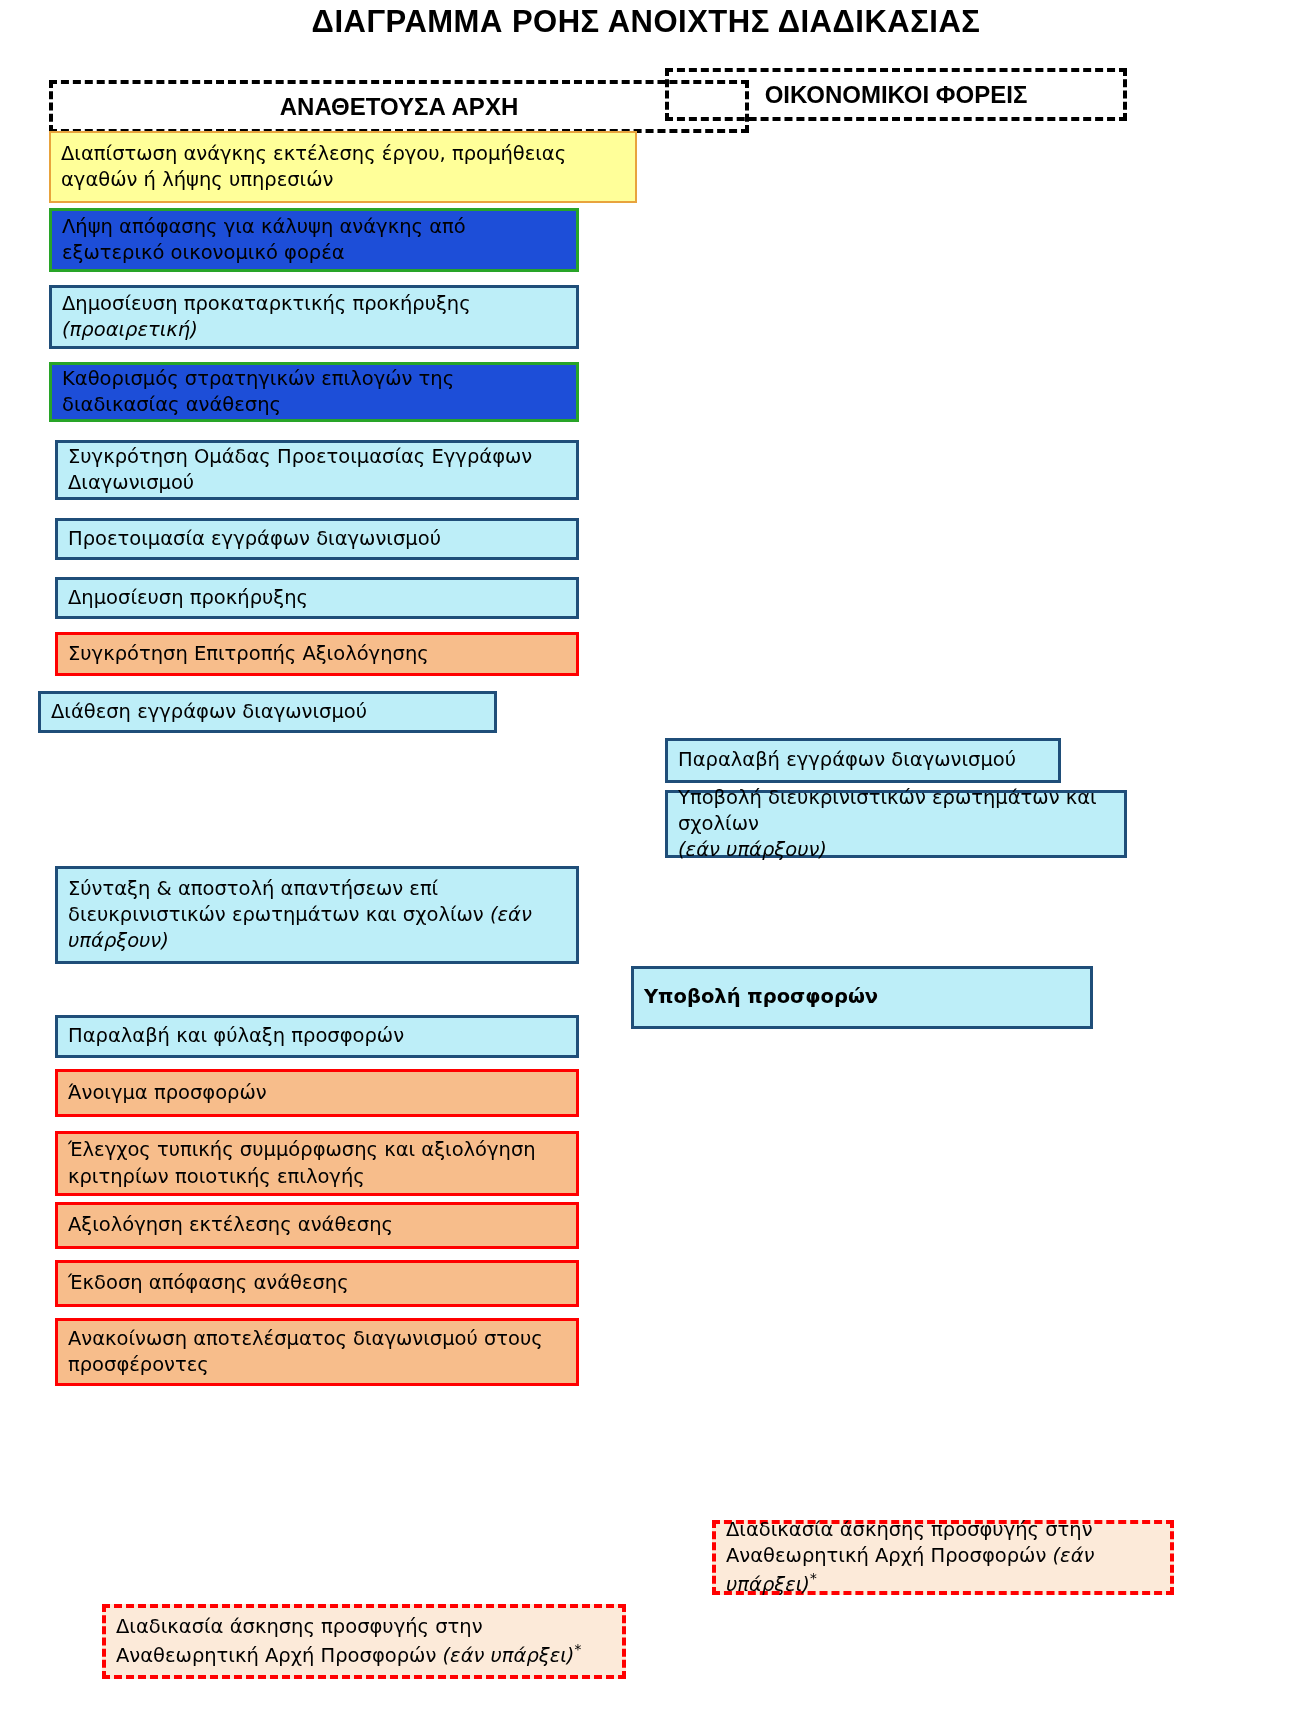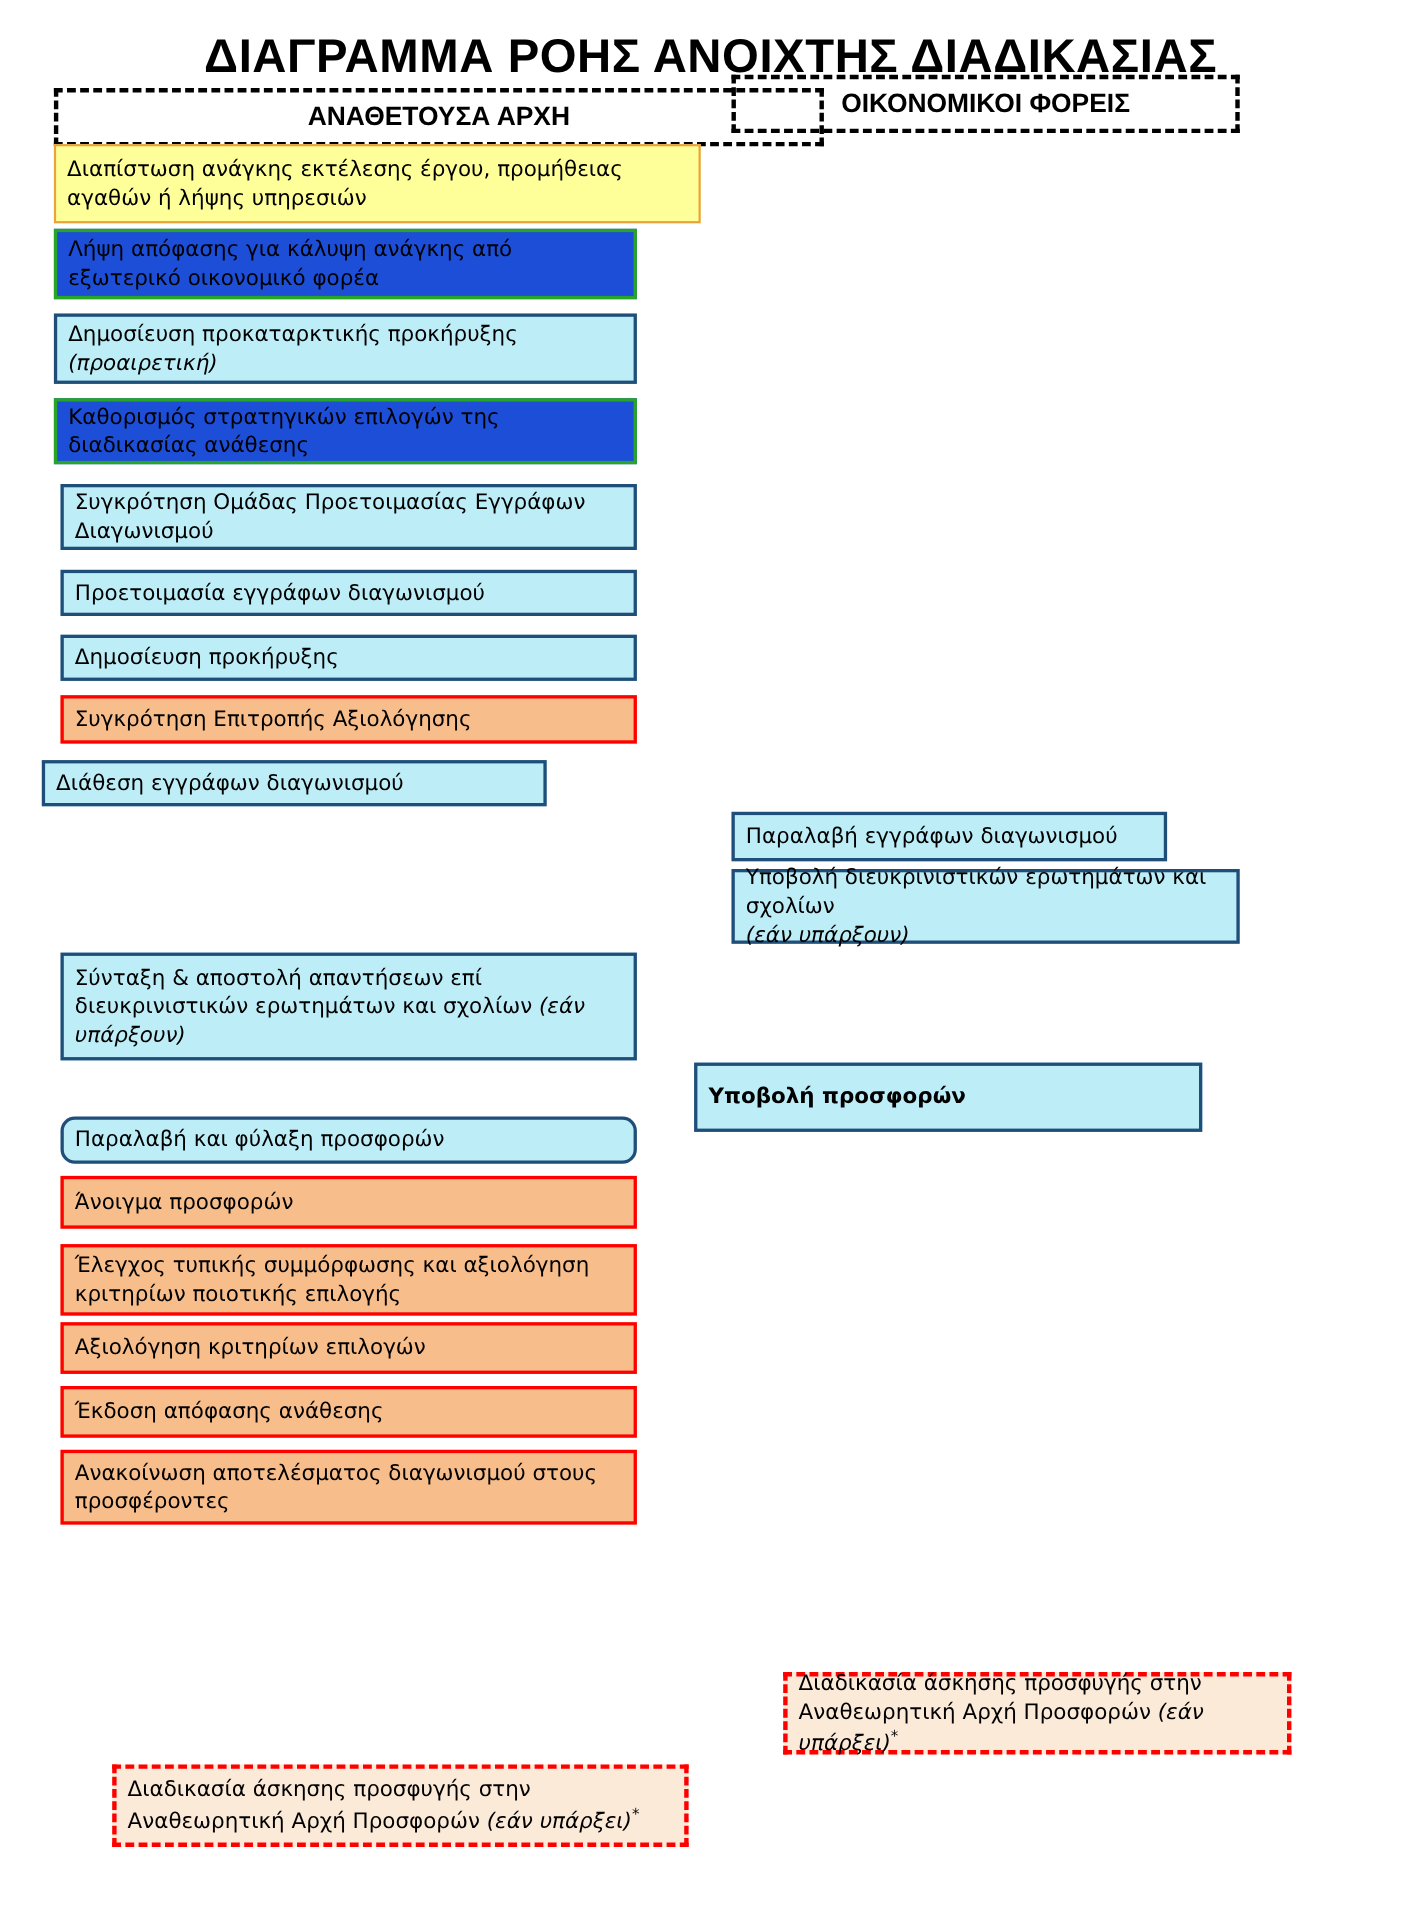--- a/index.html
+++ b/index.html
@@ -14,26 +14,25 @@
     font-family: "DejaVu Sans", "Liberation Sans", sans-serif;
     overflow: hidden;
   }
 
   #diagram-title {
     position: absolute;
     left: 0;
     top: 4px;
     width: 1292px;
     text-align: center;
-    font-size: 43px;
+    font-size: 31px;
     font-weight: bold;
     letter-spacing: 0.5px;
     color: #000000;
     font-family: "Liberation Sans", sans-serif;
-    margin-top: 23px;
   }
 
   .lane-header {
     position: absolute;
     border: 4px dashed #000000;
     box-sizing: border-box;
     display: flex;
     align-items: center;
     justify-content: center;
     font-size: 24px;
@@ -111,34 +110,34 @@
 </div>
 
 <div class="node style-blue" style="left:38px; top:691px; width:459px; height:42px;">
   <span class="txt">Διάθεση εγγράφων διαγωνισμού</span>
 </div>
 
 <div class="node style-blue" style="left:55px; top:866px; width:524px; height:98px;">
   <span class="txt">Σύνταξη &amp; αποστολή απαντήσεων επί διευκρινιστικών ερωτημάτων και σχολίων <i>(εάν υπάρξουν)</i></span>
 </div>
 
-<div class="node style-blue" style="left:55px; top:1015px; width:524px; height:43px;border-radius:13px;">
+<div class="node style-blue" style="left:55px; top:1015px; width:524px; height:43px;">
   <span class="txt">Παραλαβή και φύλαξη προσφορών</span>
 </div>
 
 <div class="node style-orange" style="left:55px; top:1069px; width:524px; height:48px;">
   <span class="txt">Άνοιγμα προσφορών</span>
 </div>
 
 <div class="node style-orange" style="left:55px; top:1131px; width:524px; height:65px;">
   <span class="txt">Έλεγχος τυπικής συμμόρφωσης και αξιολόγηση κριτηρίων ποιοτικής επιλογής</span>
 </div>
 
 <div class="node style-orange" style="left:55px; top:1202px; width:524px; height:47px;">
-  <span class="txt">Αξιολόγηση κριτηρίων επιλογών</span>
+  <span class="txt">Αξιολόγηση εκτέλεσης ανάθεσης</span>
 </div>
 
 <div class="node style-orange" style="left:55px; top:1260px; width:524px; height:47px;">
   <span class="txt">Έκδοση απόφασης ανάθεσης</span>
 </div>
 
 <div class="node style-orange" style="left:55px; top:1318px; width:524px; height:68px;">
   <span class="txt">Ανακοίνωση αποτελέσματος διαγωνισμού στους προσφέροντες</span>
 </div>
 

